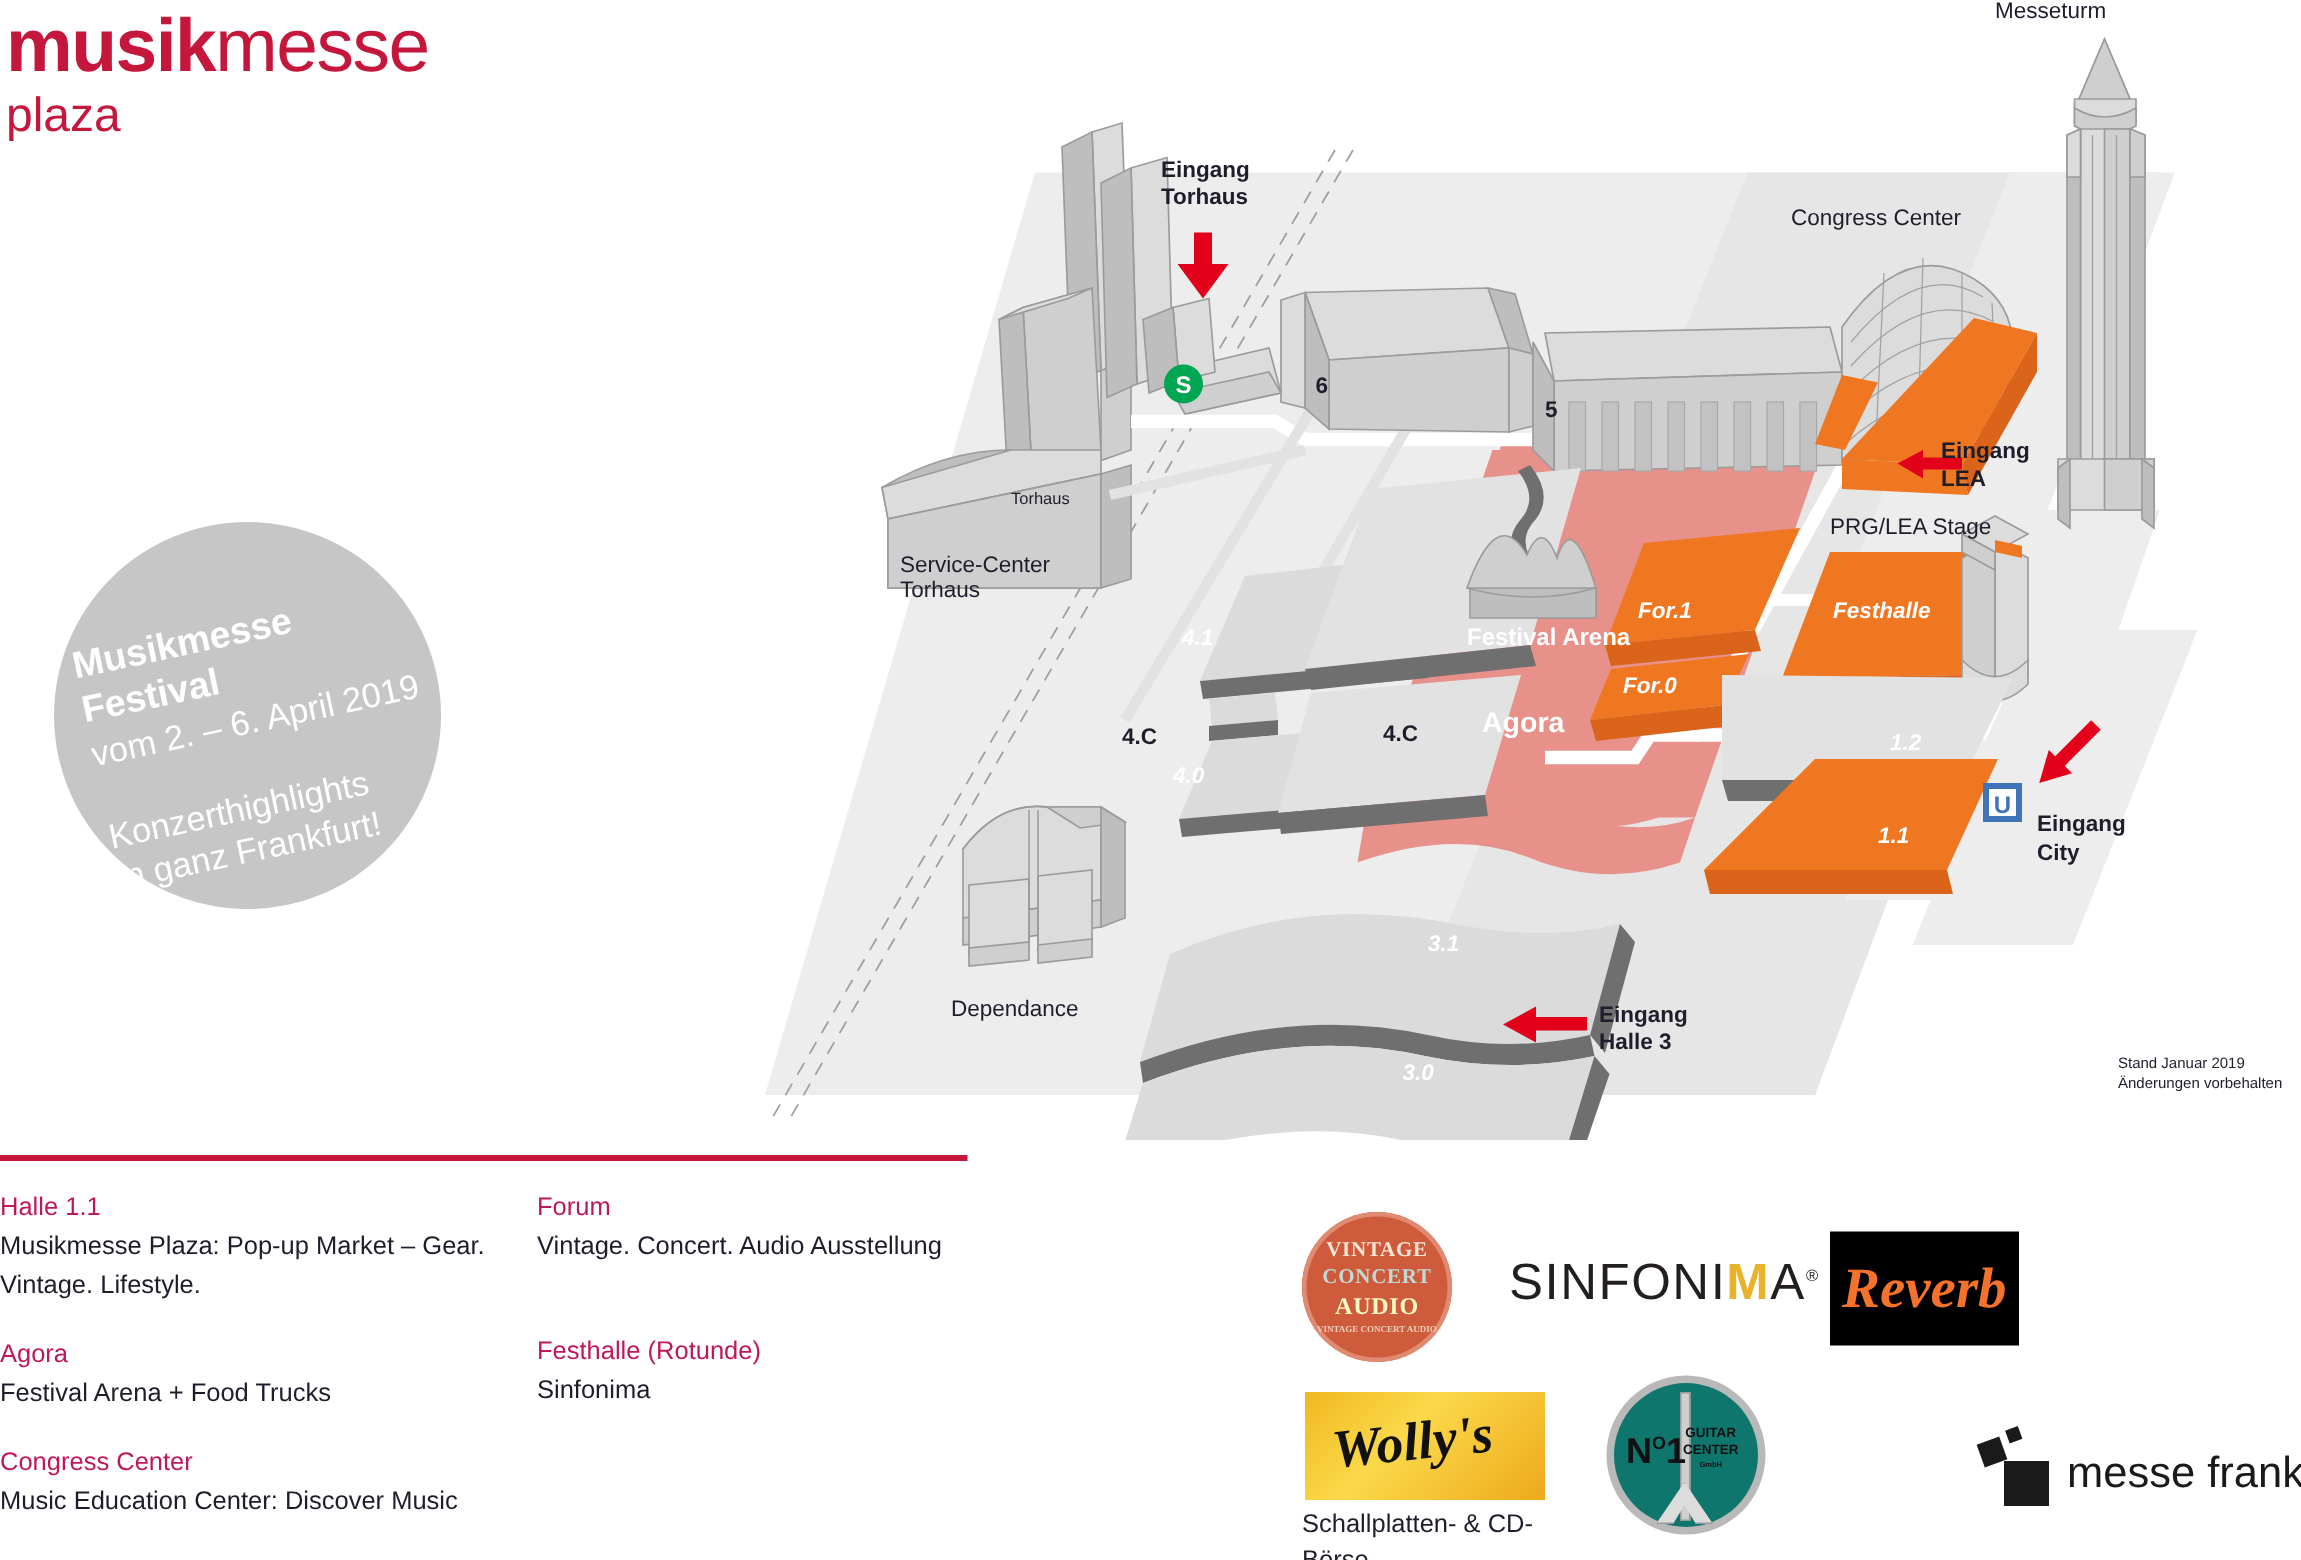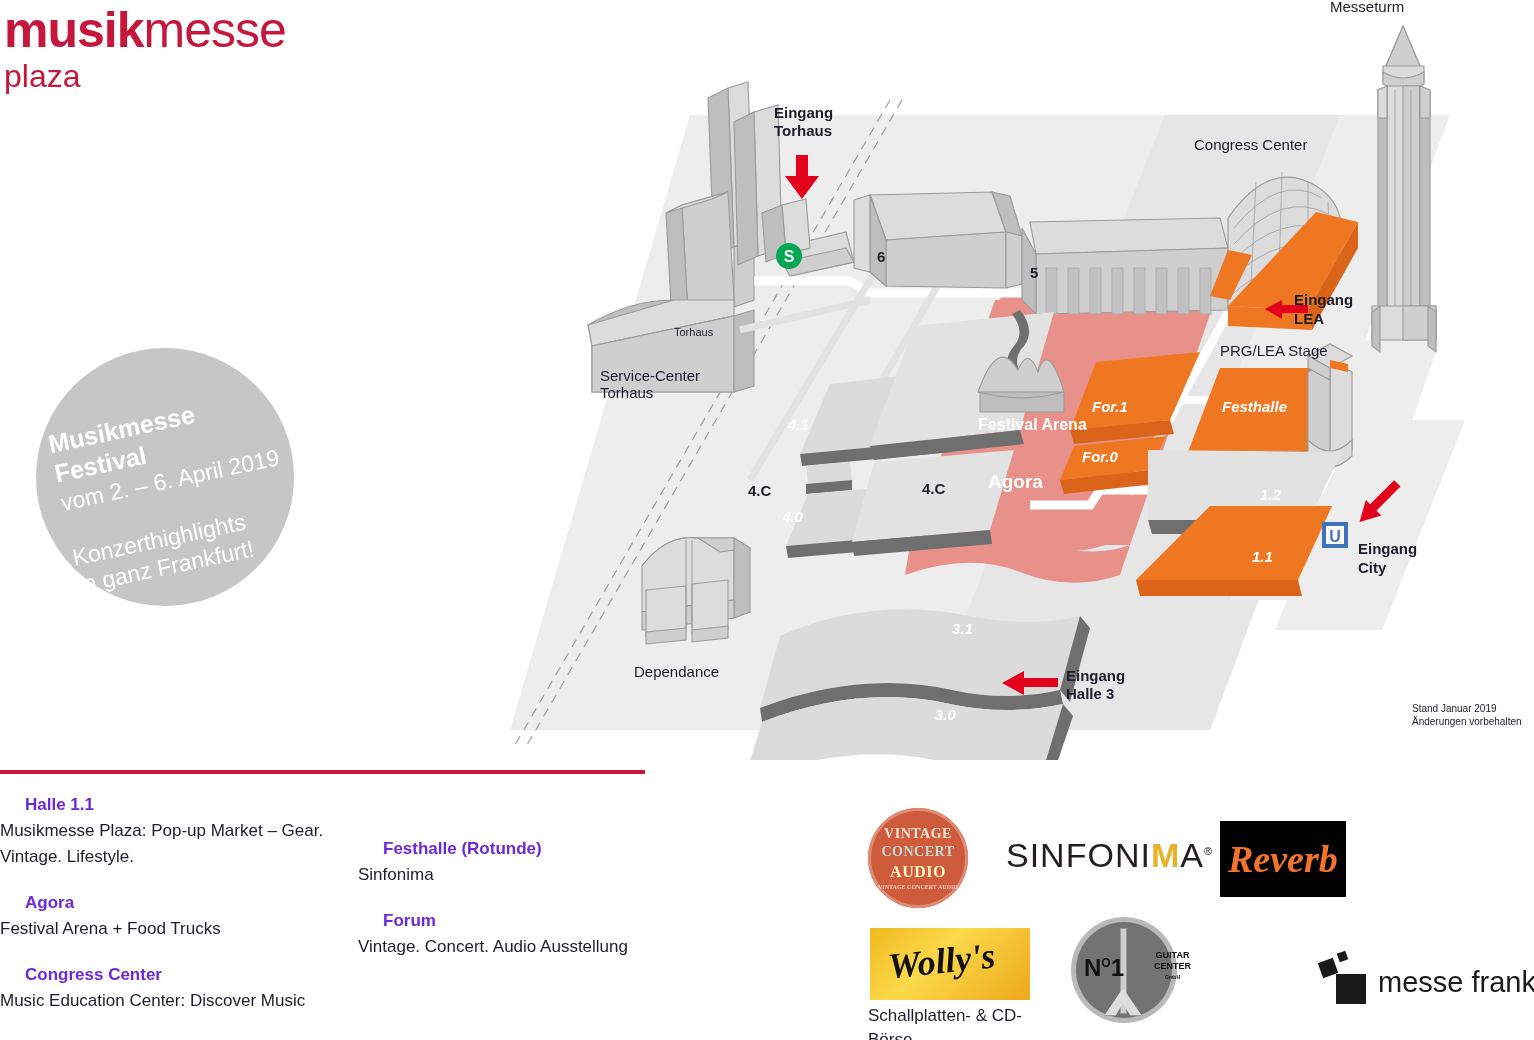--- a/index.html
+++ b/index.html
@@ -45,21 +45,21 @@
 
   
   .divider{position:absolute;left:0;top:770px;width:645px;height:4px;background:#C5163C;}
 
   
   .legend{position:absolute;left:0;top:792px;width:700px;}
   .leg-col{position:absolute;top:0;}
   .leg-col.a{left:0;width:340px;}
   .leg-col.b{left:358px;width:330px;}
   .leg-block{margin-bottom:20px;}
-  .leg-head{color:#6d28d9;font-weight:bold;font-size:17px;line-height:26px;padding-left:25px;}
+  .leg-head{color:#be185d;font-weight:normal;font-size:17px;line-height:26px;}
   .leg-body{color:#1d1d2b;font-size:17px;line-height:26px;}
 
   
   .sponsors{position:absolute;left:860px;top:800px;width:674px;height:240px;}
 
   .logo-vca{position:absolute;left:8px;top:8px;width:100px;height:100px;border-radius:50%;
     background:#CE5B3C;box-shadow:inset 0 0 0 3px #e08a72;}
   .vca-t{position:absolute;width:100%;text-align:center;font-family:"Liberation Serif",serif;
     font-weight:bold;color:#F6E7D4;letter-spacing:0.5px;}
   .vca1{top:18px;font-size:14px;}
@@ -76,26 +76,26 @@
     font-family:"Liberation Serif",serif;font-style:italic;font-weight:bold;white-space:nowrap;
     background:#000000;padding:16px 8px;}
 
   .logo-wolly{position:absolute;left:10px;top:128px;width:160px;height:72px;
     background:linear-gradient(135deg,#F0B81E 0%,#FBD94B 40%,#EDA91B 100%);}
   .wolly-t{position:absolute;left:18px;top:12px;font-size:36px;color:#111;
     font-family:"Liberation Serif",serif;font-style:italic;font-weight:bold;transform:rotate(-6deg);}
   .wolly-cap{position:absolute;left:8px;top:204px;width:180px;font-size:17px;line-height:24px;color:#1d1d2b;}
 
   .logo-no1{position:absolute;left:216px;top:122px;width:96px;height:96px;border-radius:50%;
-    background:#737373;box-shadow:0 0 0 5px #b9b9b9;}
+    background:#0f766e;box-shadow:0 0 0 5px #b9b9b9;}
   .no1-t{position:absolute;left:8px;top:32px;font-size:24px;font-weight:bold;color:#111;
     font-family:"Liberation Sans",sans-serif;}
   .no1-t sup{font-size:12px;}
   .no1-box{position:absolute;left:46px;top:28px;font-size:9px;font-weight:bold;color:#111;
-    line-height:11px;text-align:center;margin-left:32px;}
+    line-height:11px;text-align:center;}
   .no1-guitar{position:absolute;left:44px;top:6px;width:5px;height:84px;background:#cfcfcf;
     border:1px solid #9a9a9a;}
   .no1-body{position:absolute;left:28px;top:66px;width:36px;height:26px;background:#dcdcdc;
     border:1px solid #9a9a9a;clip-path:polygon(50% 0%,100% 100%,70% 100%,50% 55%,30% 100%,0% 100%);}
 
   .logo-mf{position:absolute;left:452px;top:158px;width:230px;height:50px;}
   .mf-sq-big{position:absolute;left:24px;top:16px;width:30px;height:30px;background:#1a1a1a;}
   .mf-sq-mid{position:absolute;left:8px;top:2px;width:16px;height:16px;background:#1a1a1a;
     transform:rotate(-20deg);}
   .mf-sq-sm{position:absolute;left:26px;top:-6px;width:9px;height:9px;background:#1a1a1a;
@@ -447,27 +447,27 @@
       <div class="leg-block">
         <div class="leg-head">Agora</div>
         <div class="leg-body">Festival Arena + Food Trucks</div>
       </div>
       <div class="leg-block">
         <div class="leg-head">Congress Center</div>
         <div class="leg-body">Music Education Center: Discover Music</div>
       </div>
     </div>
     <div class="leg-col b">
+      <div class="leg-block">
+        <div class="leg-head">Forum</div>
+        <div class="leg-body">Vintage. Concert. Audio Ausstellung</div>
+      </div>
       <div class="leg-block" style="margin-top:44px;">
         <div class="leg-head">Festhalle (Rotunde)</div>
         <div class="leg-body">Sinfonima</div>
-      </div>
-      <div class="leg-block">
-        <div class="leg-head">Forum</div>
-        <div class="leg-body">Vintage. Concert. Audio Ausstellung</div>
       </div>
     </div>
   </div>
 
   <div class="sponsors">
 
     <div class="logo-vca">
       <div class="vca-t vca1">VINTAGE</div>
       <div class="vca-t vca2">CONCERT</div>
       <div class="vca-t vca3">AUDIO</div>

